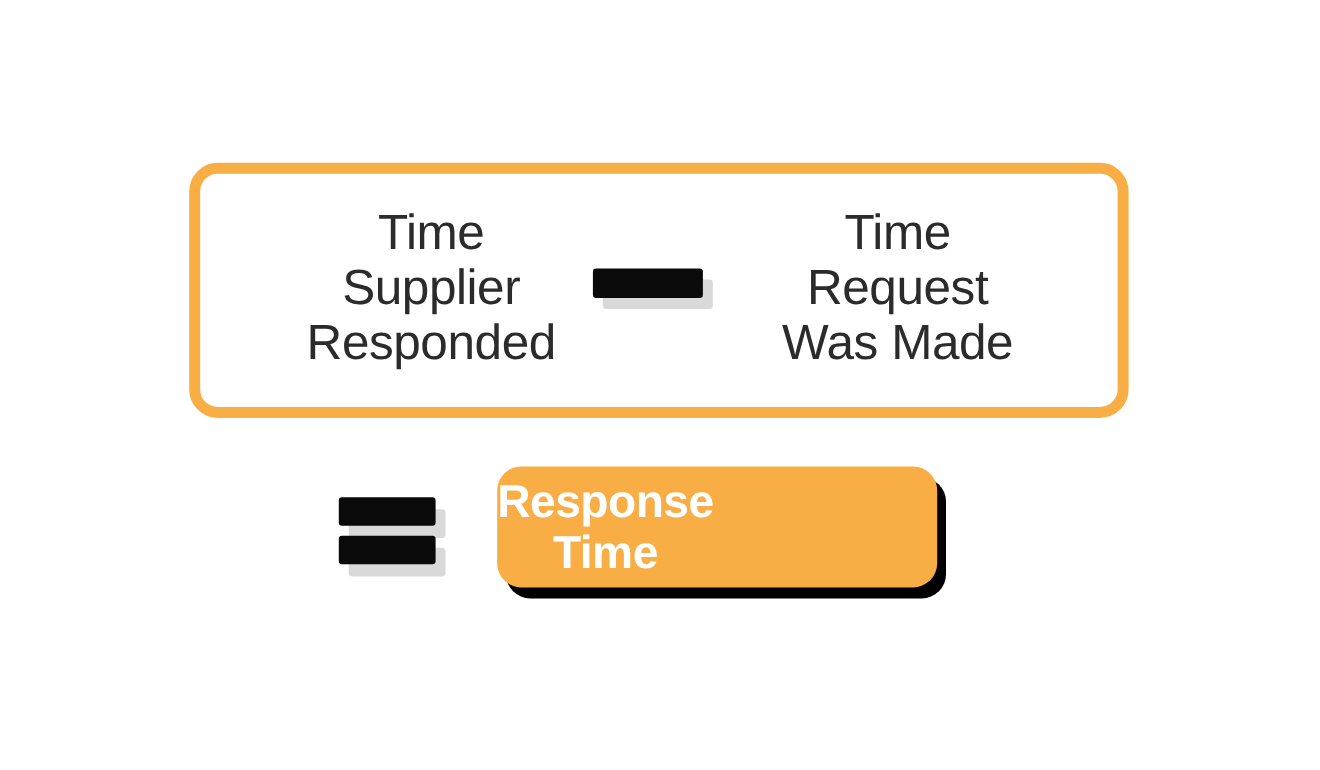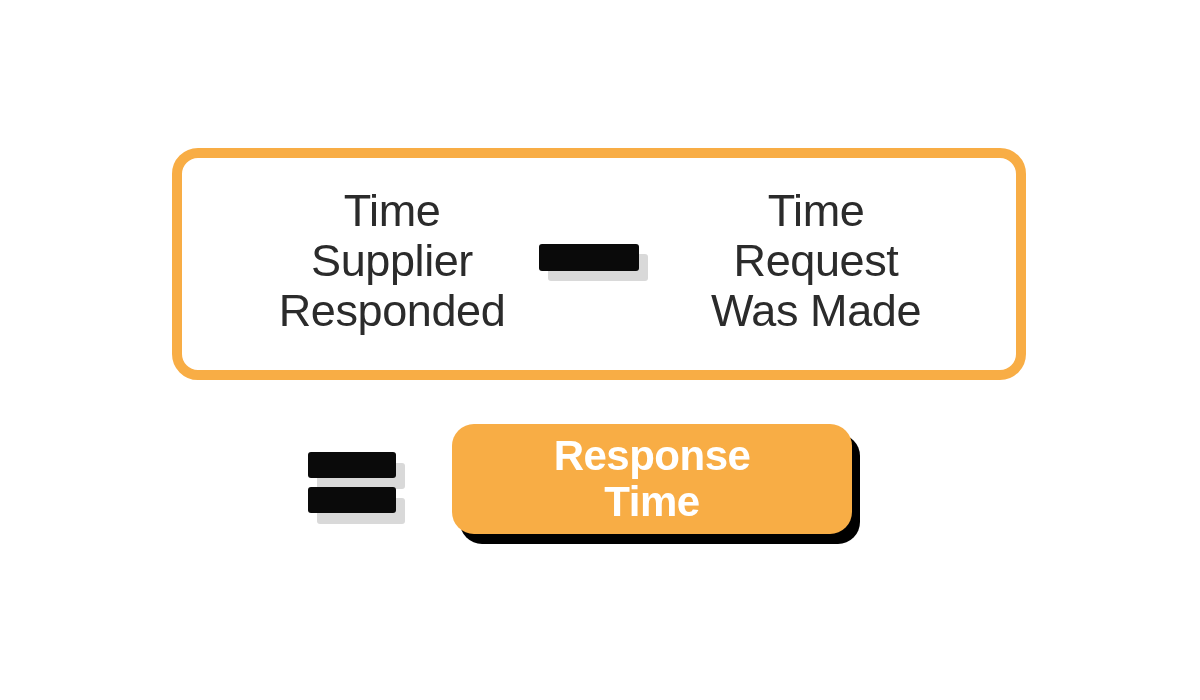--- a/index.html
+++ b/index.html
@@ -105,21 +105,20 @@
   .result-pill-face {
     position: absolute;
     left: 0;
     top: 0;
     width: 400px;
     height: 110px;
     background: #f8ad45;
     border-radius: 22px;
     display: flex;
     align-items: center;
-    justify-content: center;
   }
   .result-pill-label {
     color: #ffffff;
     font-size: 42px;
     line-height: 46px;
     font-weight: bold;
     text-align: center;
     letter-spacing: -0.5px;
     white-space: pre-line;
   }

